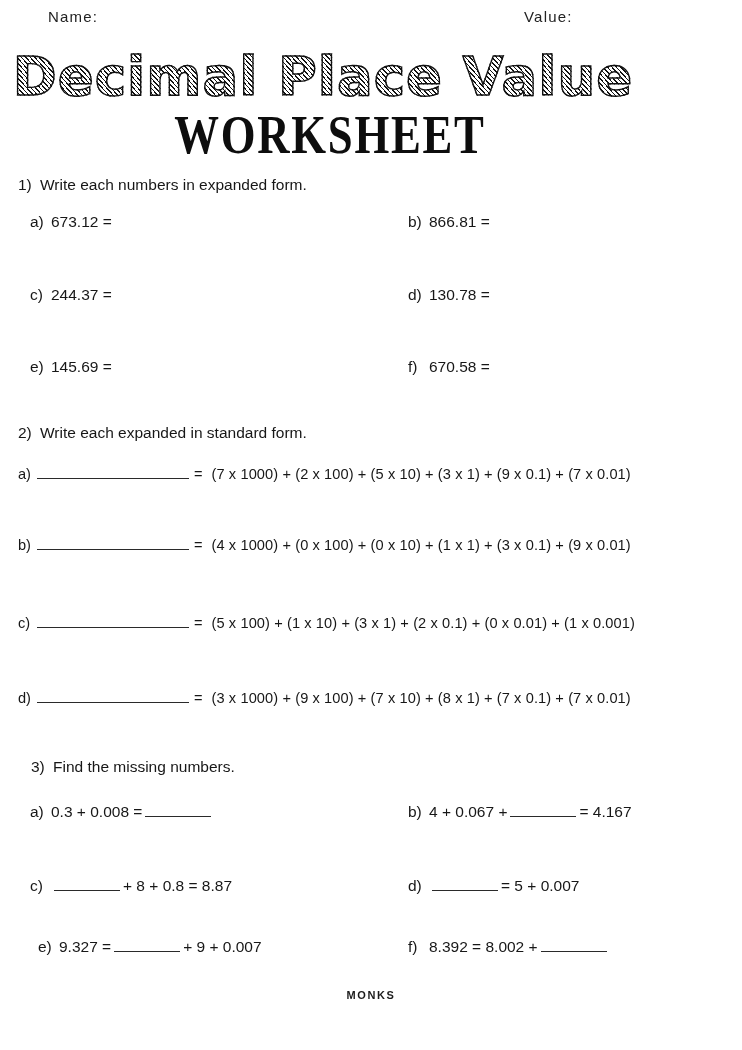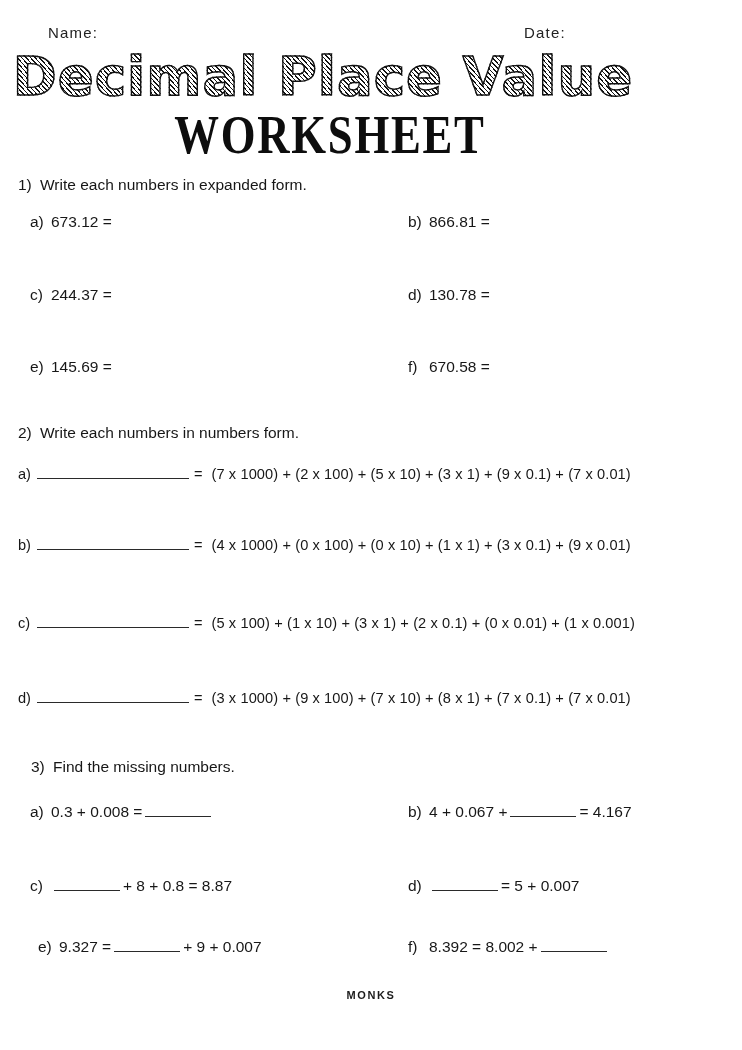--- a/index.html
+++ b/index.html
@@ -13,21 +13,21 @@
     height: 1050px;
     position: relative;
     font-family: "Liberation Sans", sans-serif;
     color: #1a1a1a;
     overflow: hidden;
   }
 
   
   .hdr {
     position: absolute;
-    top: 24px;
+    top: 8px;
     left: 0;
     width: 742px;
     height: 24px;
   }
   .hdr-name {
     position: absolute;
     left: 48px;
     top: 0;
     font-size: 15px;
     letter-spacing: 1.2px;
@@ -185,21 +185,21 @@
     color: #1b1b1b;
     line-height: 13px;
     margin-top: 1px;
   }
 </style>
 </head>
 <body>
 
 <div class="hdr">
   <div class="hdr-name">Name:</div>
-  <div class="hdr-date">Date:</div>
+  <div class="hdr-date">Value:</div>
 </div>
 
 <div class="title-wrap">
   <span class="title-main">Decimal Place Value</span>
 </div>
 <div class="title-sub-wrap">
   <span class="title-sub">WORKSHEET</span>
 </div>
 
 <div class="sec-title" style="left:18px; top:176px;">
@@ -221,21 +221,21 @@
 </div>
 
 <div class="qitem" style="left:30px; top:358px;">
   <span class="lbl">e)</span><span>145.69 =</span>
 </div>
 <div class="qitem" style="left:408px; top:358px;">
   <span class="lbl">f)</span><span>670.58 =</span>
 </div>
 
 <div class="sec-title" style="left:18px; top:424px;">
-  <span class="num">2)</span><span>Write each numbers in numbers form.</span>
+  <span class="num">2)</span><span>Write each expanded in standard form.</span>
 </div>
 
 <div class="srow" style="top:466px;">
   <span class="lbl">a)</span><span class="long-blank"></span><span class="eq">=</span><span class="expr">(7 x 1000) + (2 x 100) + (5 x 10) + (3 x 1) + (9 x 0.1) + (7 x 0.01)</span>
 </div>
 
 <div class="srow" style="top:537px;">
   <span class="lbl">b)</span><span class="long-blank"></span><span class="eq">=</span><span class="expr">(4 x 1000) + (0 x 100) + (0 x 10) + (1 x 1) + (3 x 0.1) + (9 x 0.01)</span>
 </div>
 

